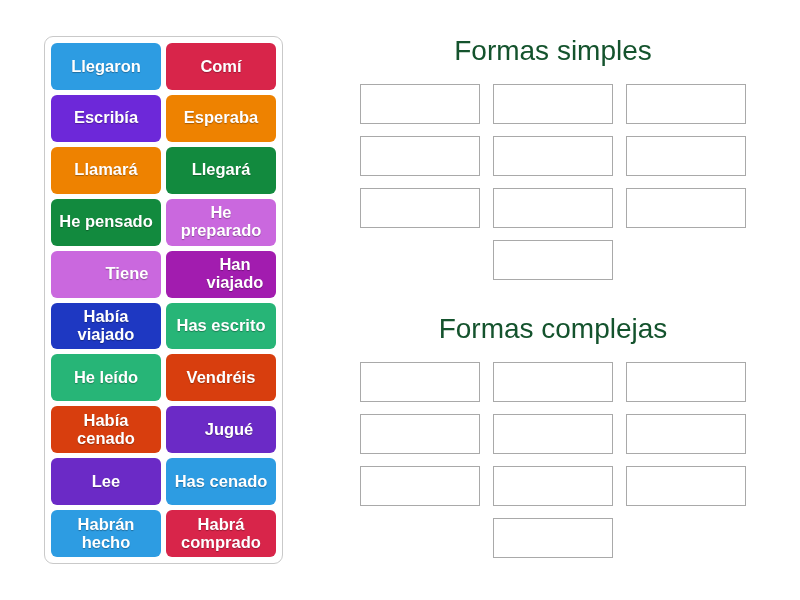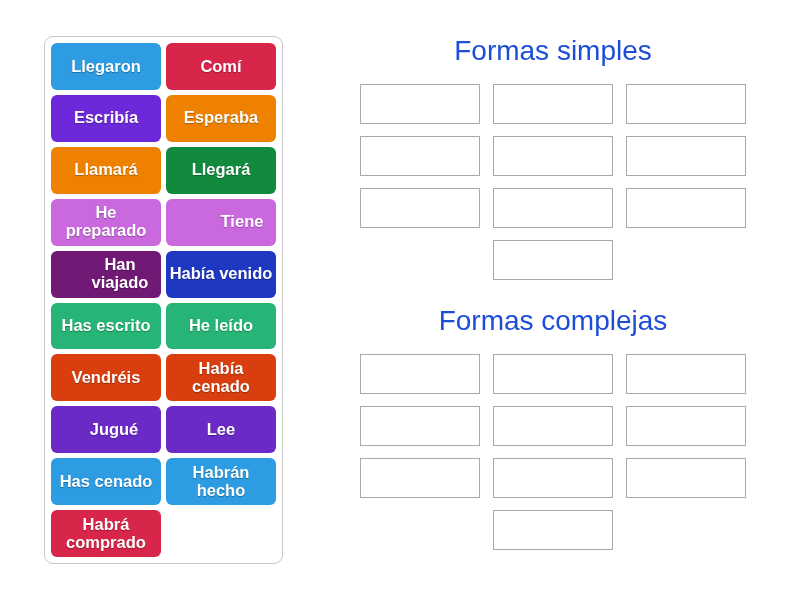--- a/index.html
+++ b/index.html
@@ -52,25 +52,25 @@
     overflow: hidden;
   }
 
   
   .group {
     position: absolute;
     width: 402px;
     text-align: center;
   }
   .group-1 { left: 352px; top: 32px; }
-  .group-2 { left: 352px; top: 302px; }
+  .group-2 { left: 352px; top: 310px; }
   .group-title {
     font-size: 28px;
     line-height: 38px;
-    color: #1d4ed8;
+    color: #14532d;
     font-weight: 400;
     margin: 0 0 14px 0;
   }
   .slots {
     display: grid;
     grid-template-columns: repeat(3, 120px);
     gap: 12px 13px;
     justify-content: center;
   }
   .slot {
@@ -86,25 +86,26 @@
 
 <div class="stage">
 
   <div class="board">
     <div class="tile" style="background-color: rgb(45, 156, 226);">Llegaron</div>
     <div class="tile" style="background-color: rgb(216, 37, 74);">Comí</div>
     <div class="tile" style="background-color: #6d28d9;">Escribía</div>
     <div class="tile" style="background-color: rgb(238, 130, 0);">Esperaba</div>
     <div class="tile" style="background-color: rgb(238, 130, 0);">Llamará</div>
     <div class="tile" style="background-color: rgb(18, 138, 62);">Llegará</div>
+    <div class="tile" style="background-color: rgb(18, 138, 62);">He pensado</div>
     <div class="tile" style="background-color: rgb(202, 104, 222);">He
 preparado</div>
     <div class="tile" style="background-color: rgb(202, 104, 222); padding-left: 44px;">Tiene</div>
-    <div class="tile" style="background-color: #701a75; padding-left: 30px;">Han viajado</div>
-    <div class="tile" style="background-color: rgb(30, 56, 194);">Había venido</div>
+    <div class="tile" style="background-color: #a21caf; padding-left: 30px;">Han viajado</div>
+    <div class="tile" style="background-color: rgb(30, 56, 194);">Había viajado</div>
     <div class="tile" style="background-color: rgb(39, 181, 119);">Has escrito</div>
     <div class="tile" style="background-color: rgb(39, 181, 119);">He leído</div>
     <div class="tile" style="background-color: rgb(216, 62, 14);">Vendréis</div>
     <div class="tile" style="background-color: rgb(216, 62, 14);">Había
 cenado</div>
     <div class="tile" style="background-color: rgb(107, 42, 198); padding-left: 18px;">Jugué</div>
     <div class="tile" style="background-color: rgb(107, 42, 198);">Lee</div>
     <div class="tile" style="background-color: rgb(45, 156, 226);">Has cenado</div>
     <div class="tile" style="background-color: rgb(45, 156, 226);">Habrán
 hecho</div>

